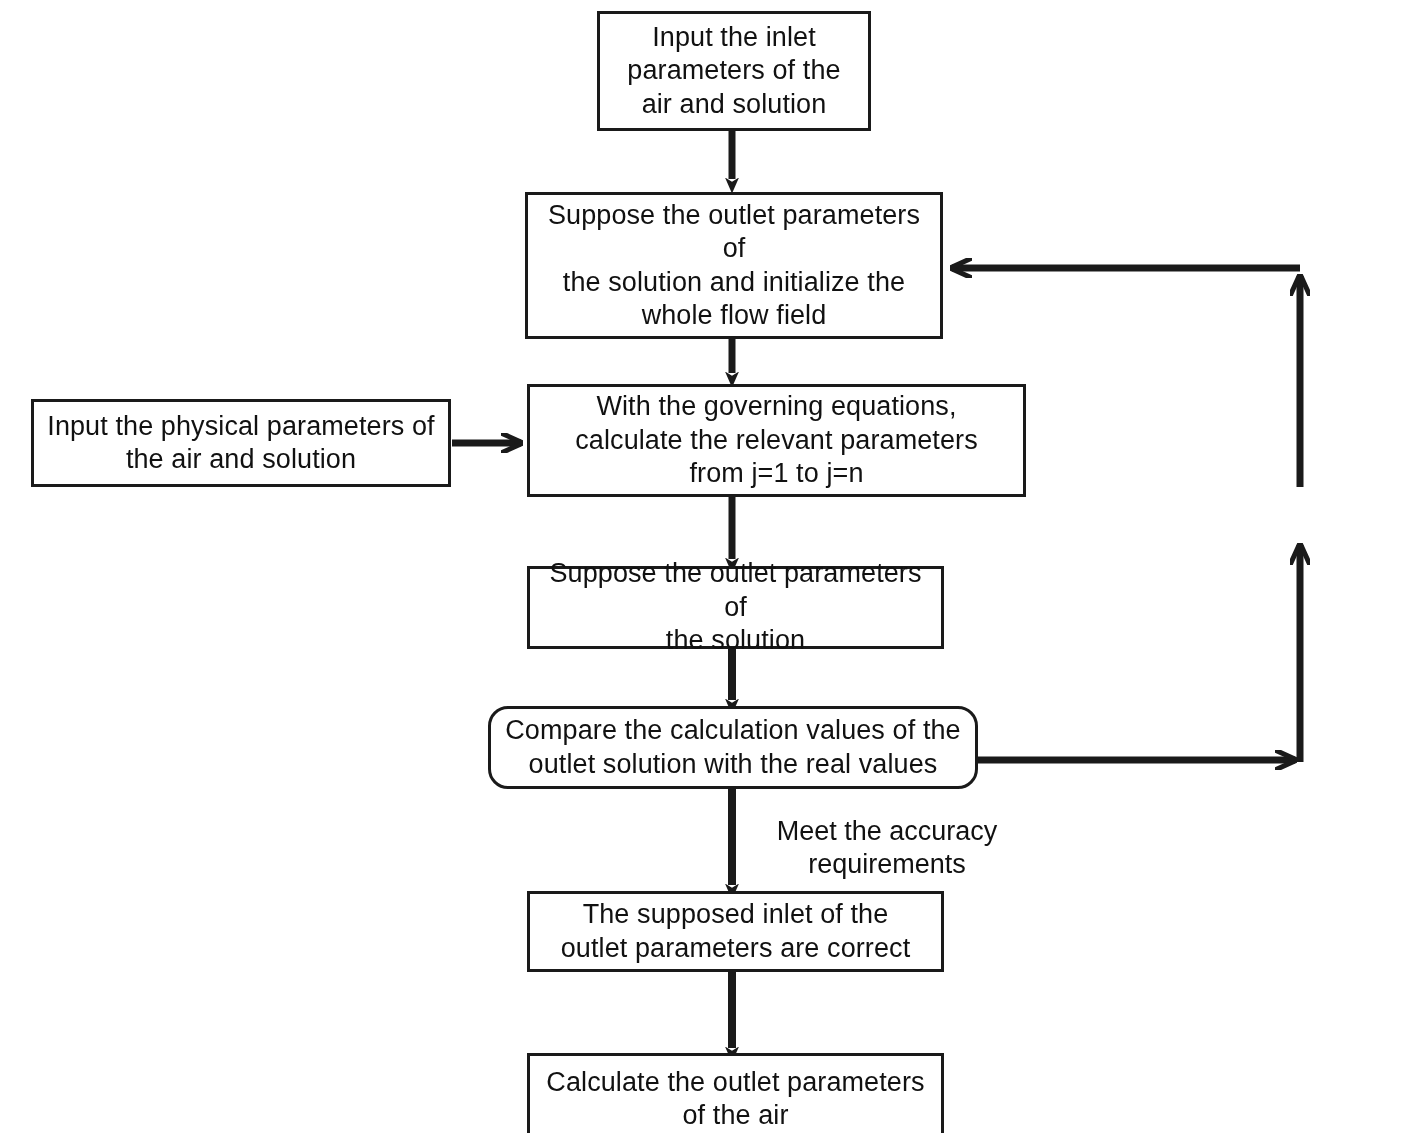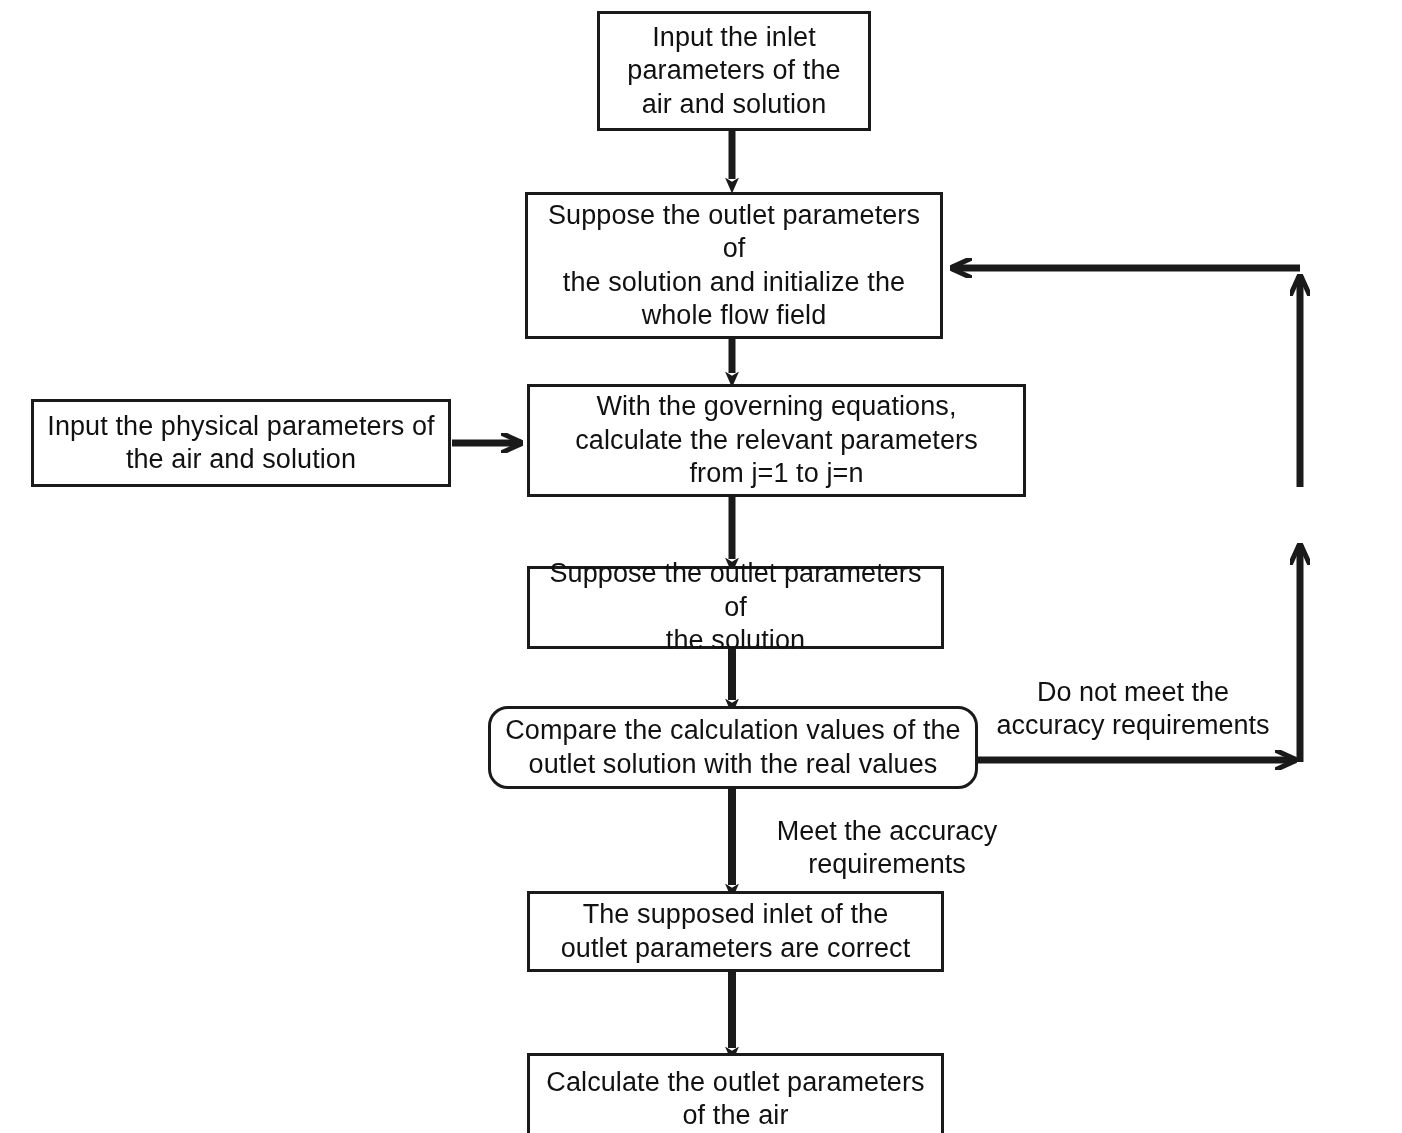--- a/index.html
+++ b/index.html
@@ -111,19 +111,17 @@
   <div class="node" style="left:488px; top:706px; width:490px; height:83px;border-radius:20px;">Compare the calculation values of the
 outlet solution with the real values</div>
 
 
   <div class="node" style="left:527px; top:891px; width:417px; height:81px;">The supposed inlet of the
 outlet parameters are correct</div>
 
   <div class="node" style="left:527px; top:1053px; width:417px; height:92px;">Calculate the outlet parameters
 of the air</div>
 
-  <div class="edge-label" style="left:985px; top:676px; width:296px;">Do not meet the
-accuracy requirements</div>
 
   <div class="edge-label" style="left:757px; top:815px; width:260px;">Meet the accuracy
 requirements</div>
 
 </div>
 
 </body></html>

